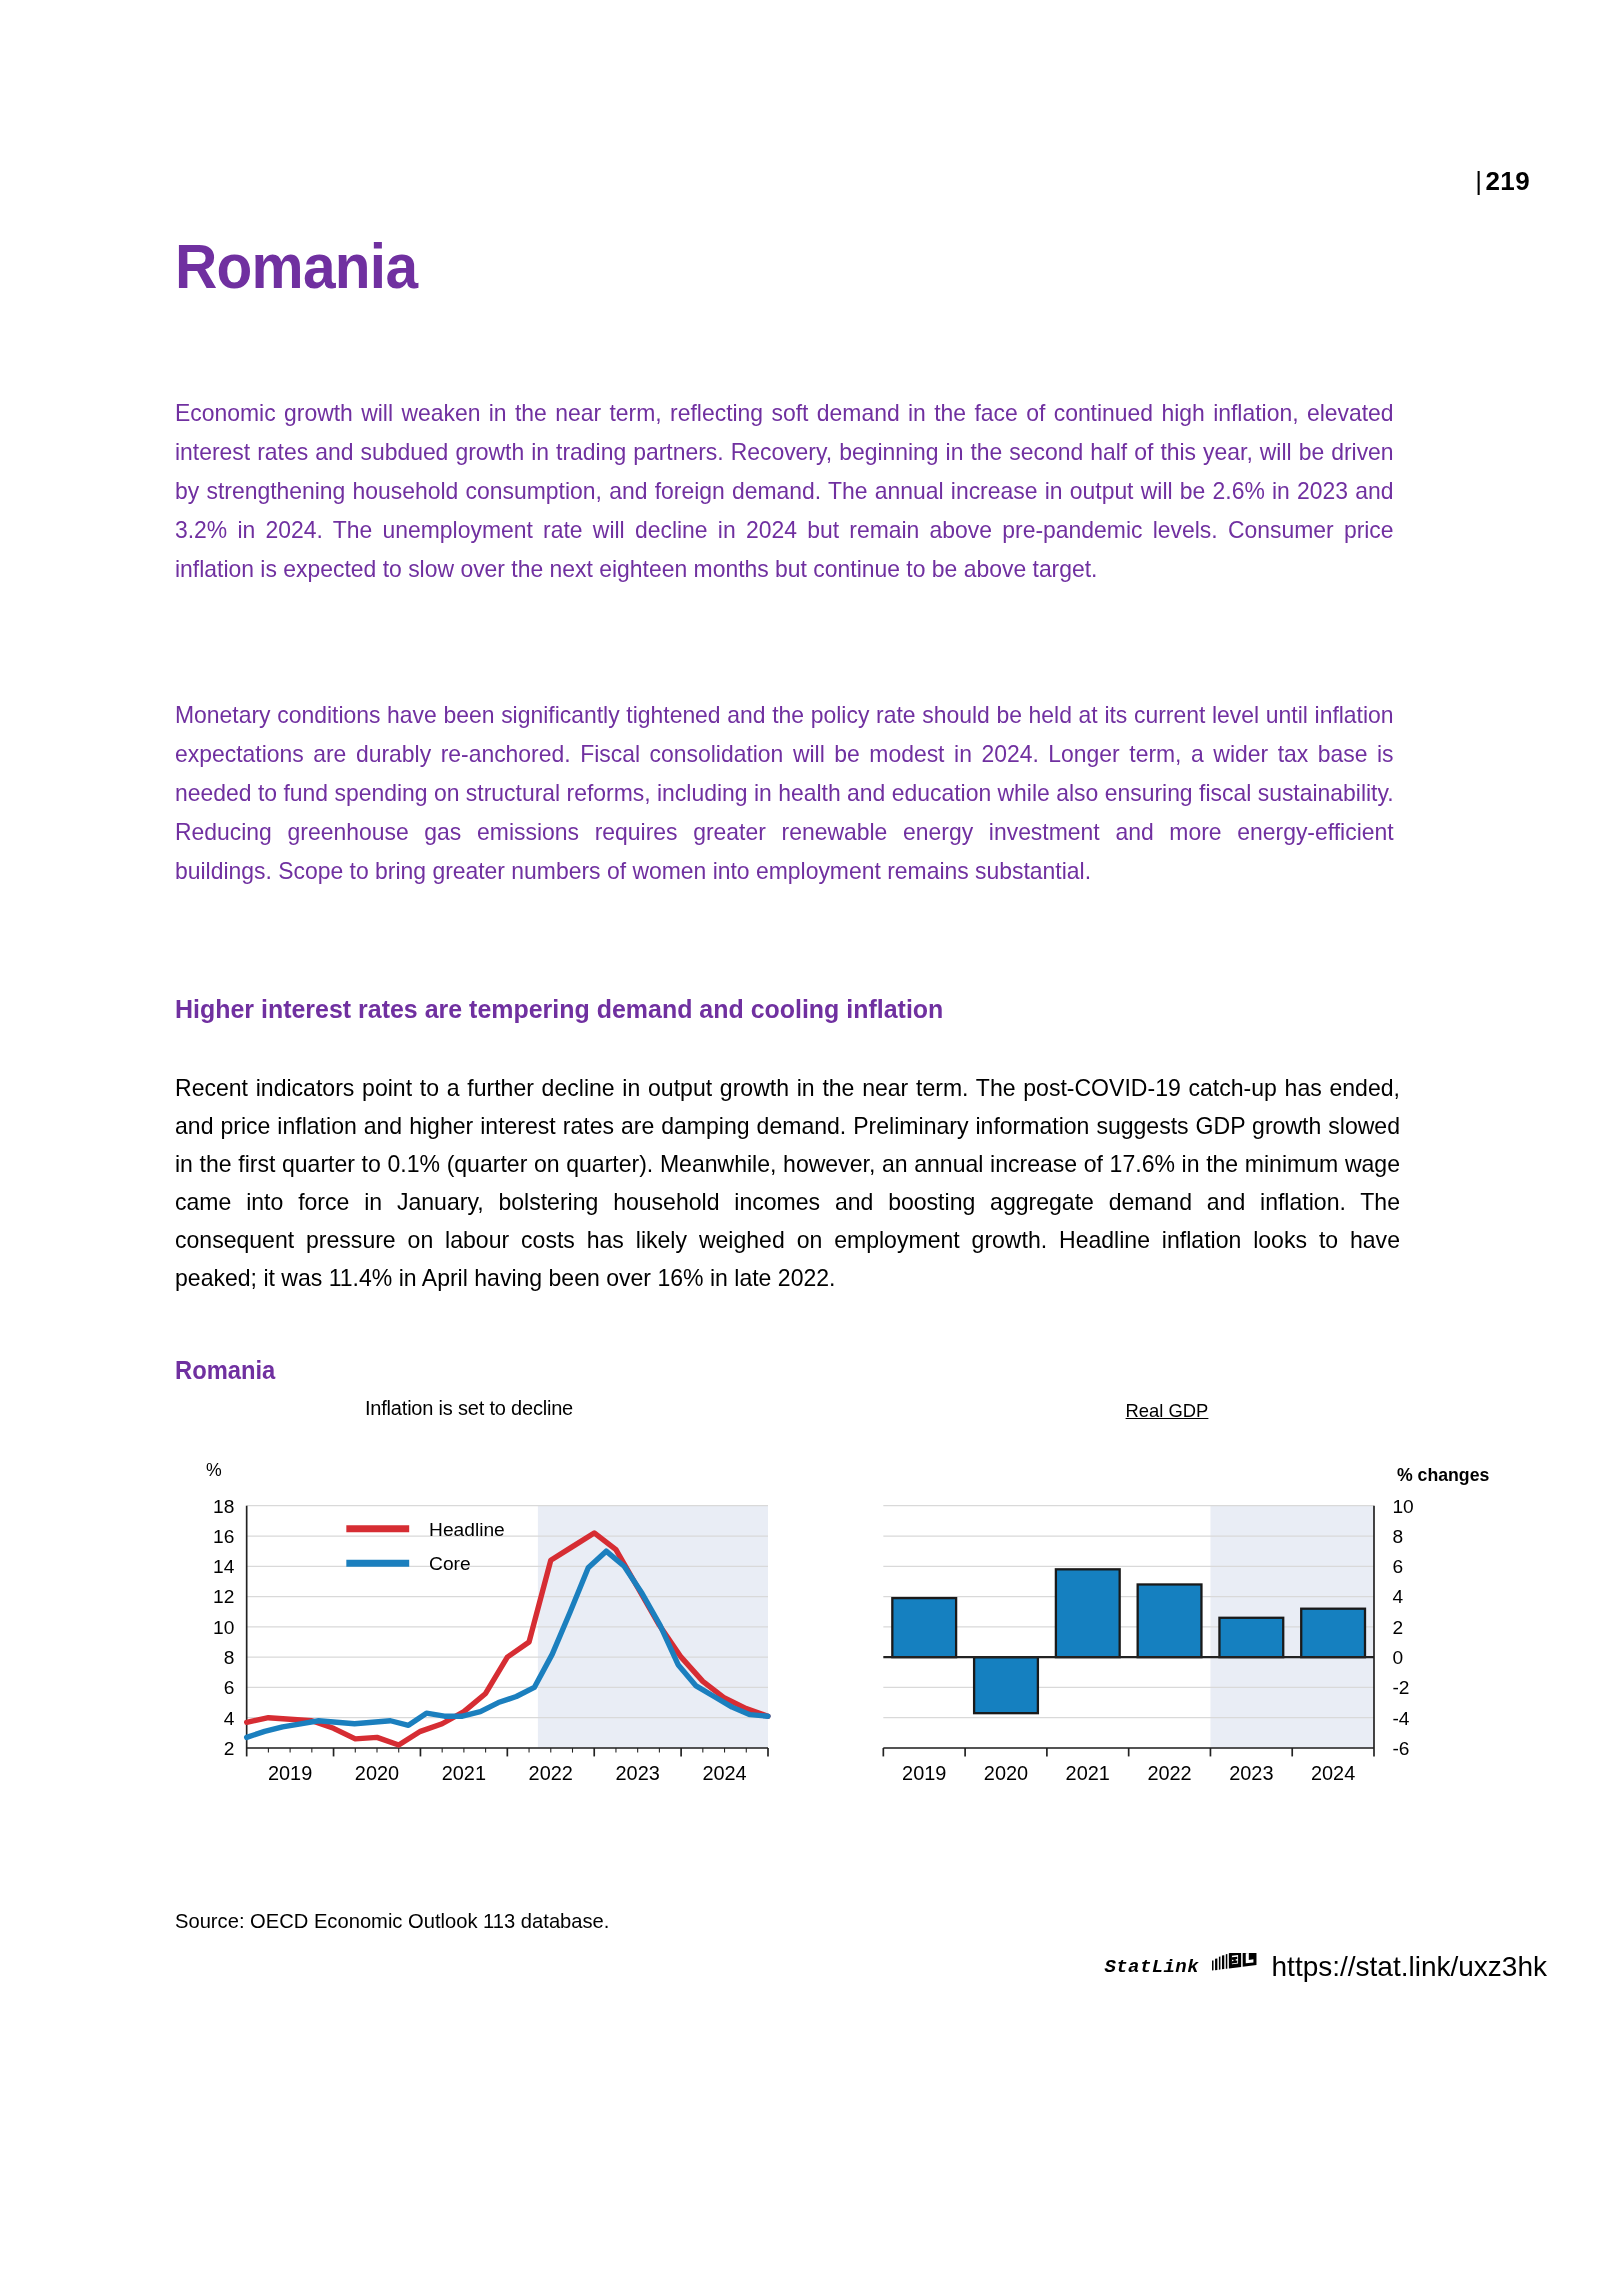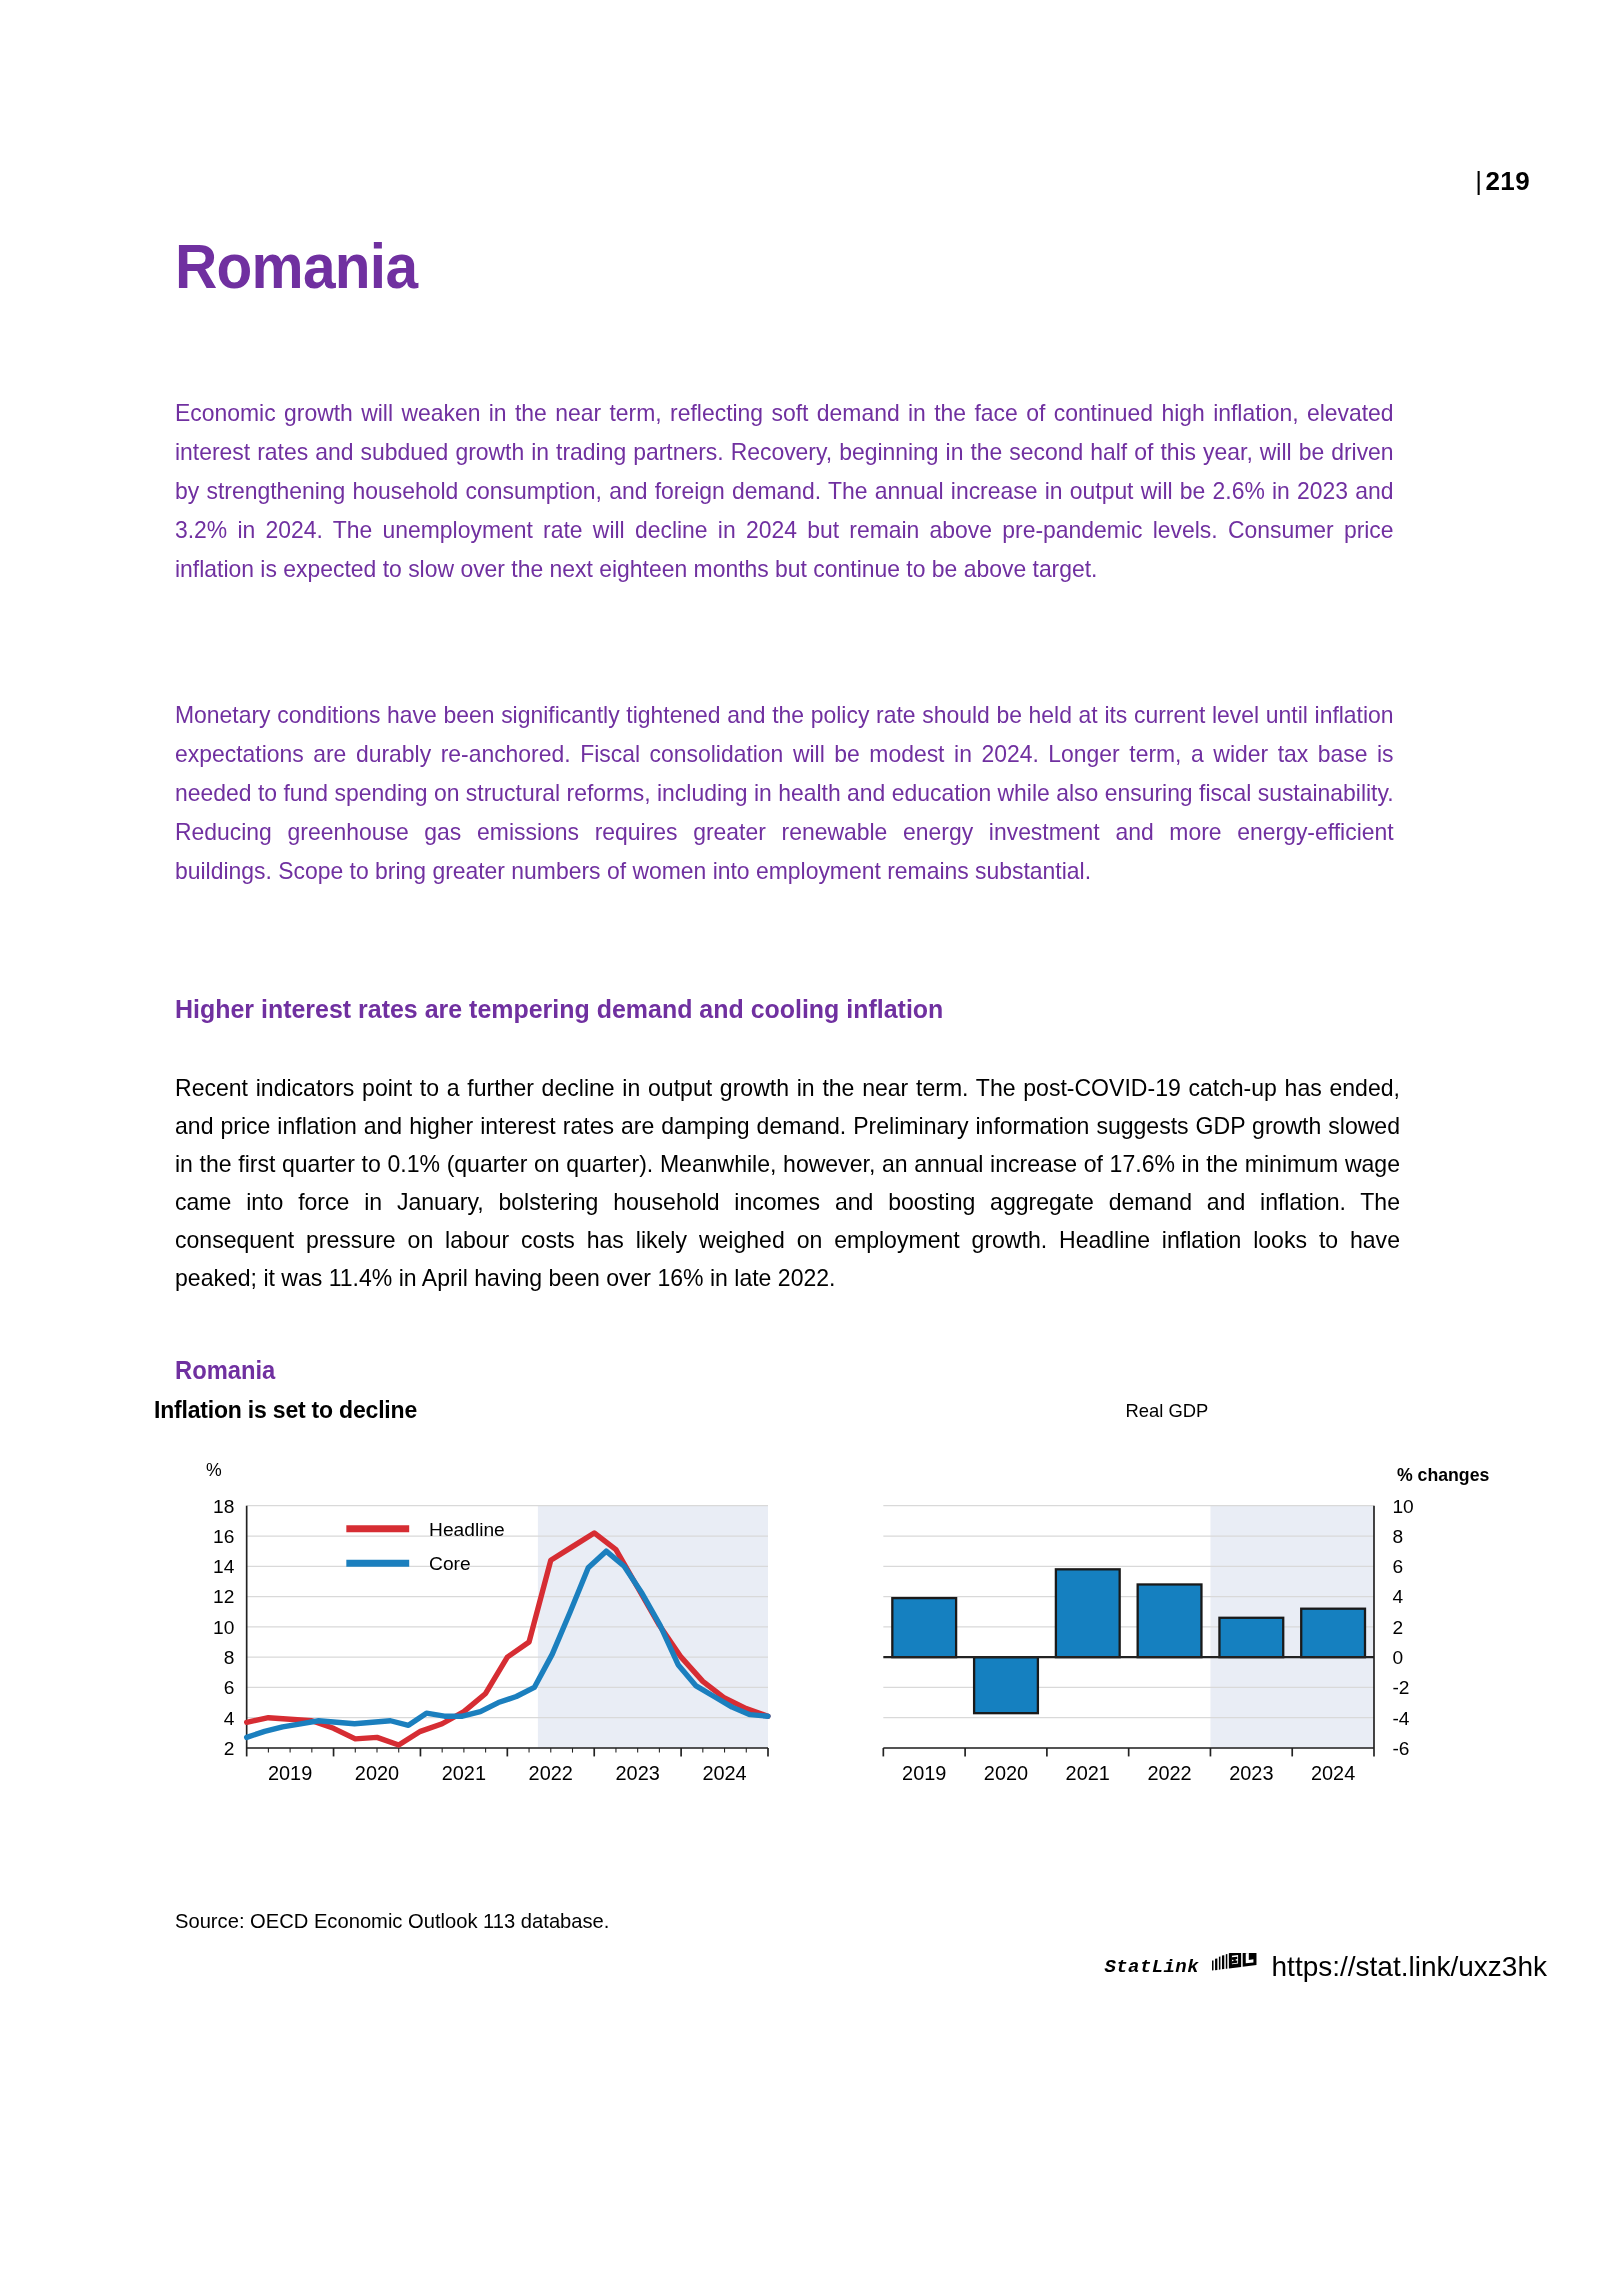--- a/index.html
+++ b/index.html
@@ -58,25 +58,25 @@
     position:absolute;left:175px;top:1356px;
     color:#7030A0;font-size:25px;font-weight:bold;
     transform:scaleX(.95);transform-origin:left top;
   }
 
   .chart{position:absolute;top:1397px;height:476px;}
   .chart-left{left:154px;width:630px;}
   .chart-right{left:837px;width:660px;}
 
   .chart-title{
-    font-size:23px;font-weight:bold;
+    text-align:center;font-size:20px;font-weight:normal;
     letter-spacing:-0.2px;
   }
   .chart-sub{
-    text-align:center;font-size:18.4px;font-weight:400;margin-top:3.1px;
+    text-align:center;font-size:18.4px;font-weight:400;margin-top:3.1px;text-decoration:underline;
   }
   .axis-unit{
     position:absolute;font-size:17.7px;
   }
   .unit-left{left:52px;top:63px;}
   .unit-right{right:7.7px;top:68px;font-weight:bold;}
 
   .plot-wrap{position:absolute;top:98px;left:0;right:0;height:322px;}
   .plot-svg{display:block;}
 

